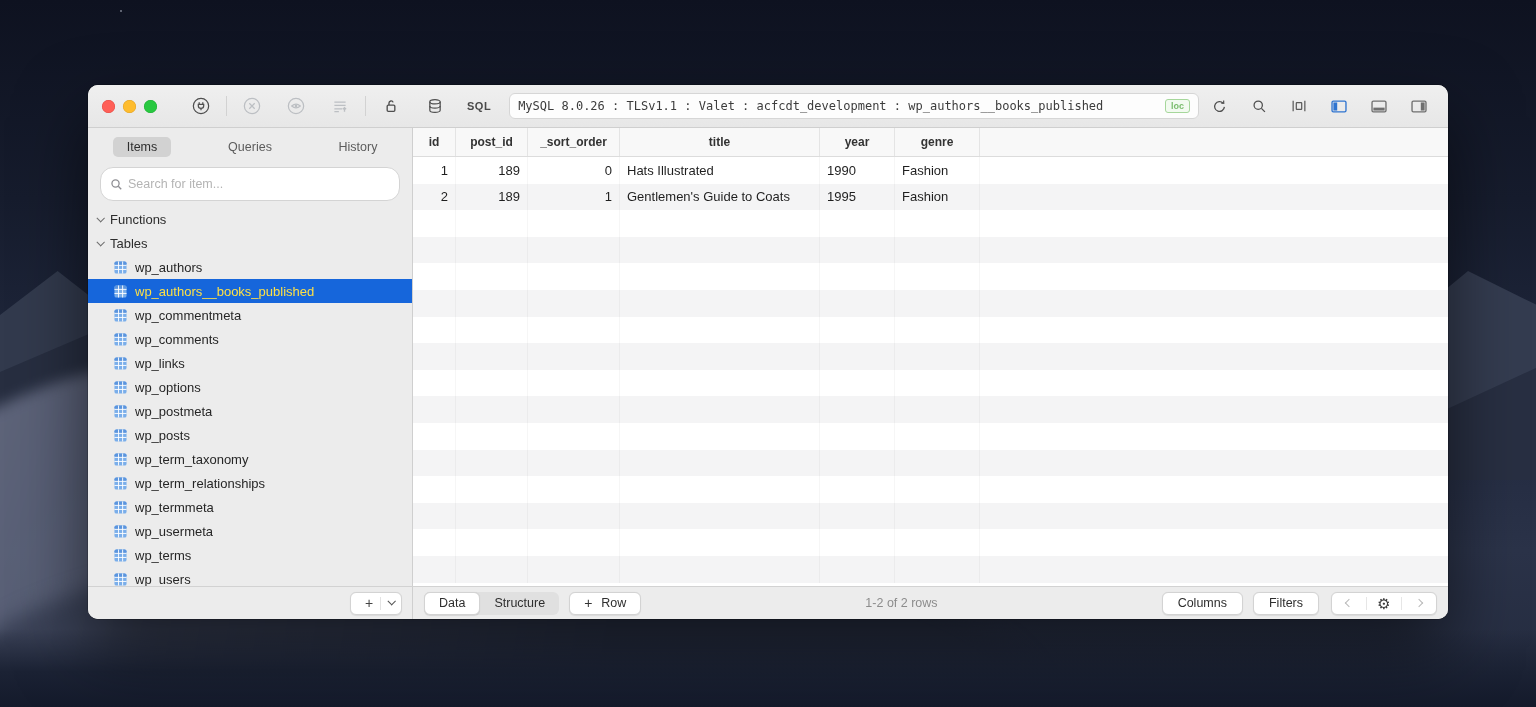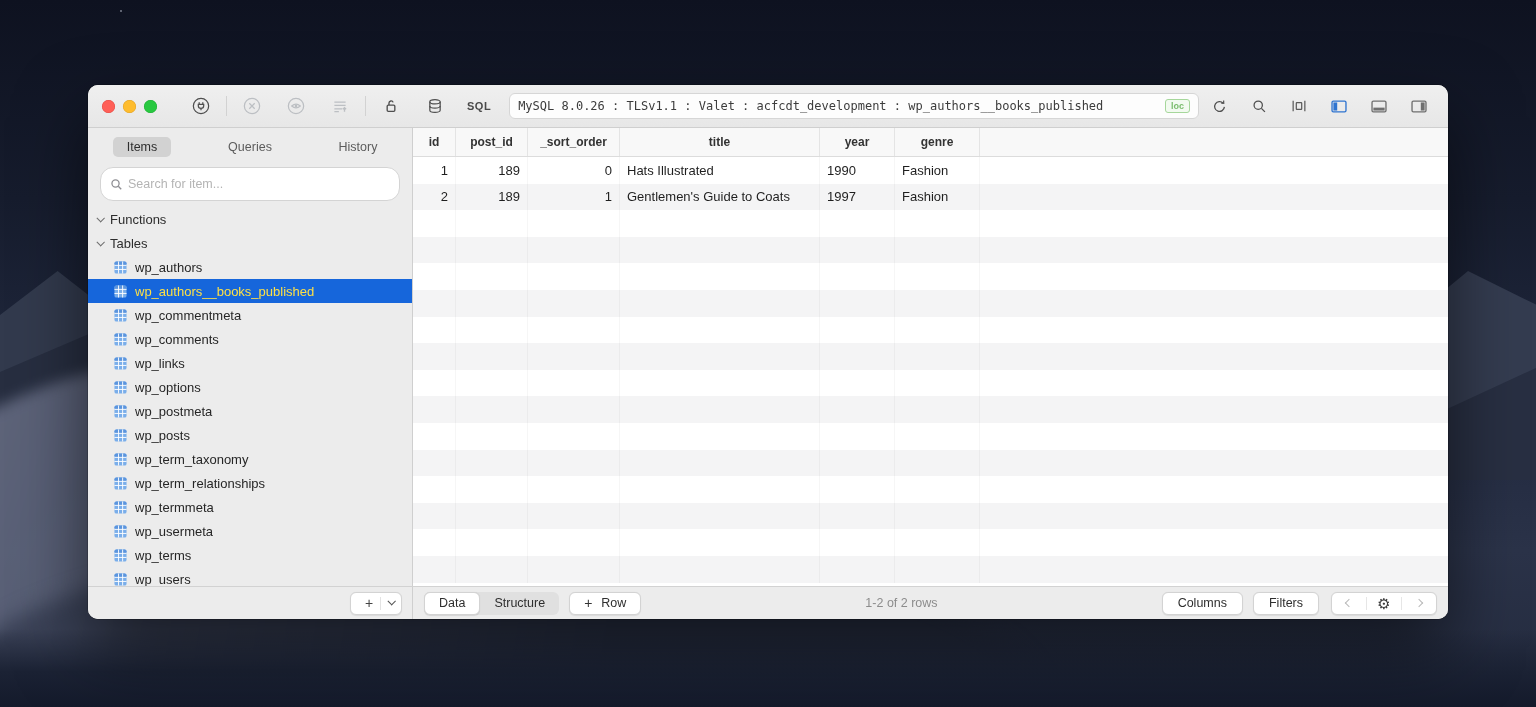--- a/index.html
+++ b/index.html
@@ -393,21 +393,21 @@
             <div class="cell left" style="width: 200px;">Hats Illustrated</div>
             <div class="cell left" style="width: 75px;">1990</div>
             <div class="cell left" style="width: 85px;">Fashion</div>
             <div class="cell filler"></div>
           </div>
           <div class="trow even">
             <div class="cell right" style="width: 43px;">2</div>
             <div class="cell right" style="width: 72px;">189</div>
             <div class="cell right" style="width: 92px;">1</div>
             <div class="cell left" style="width: 200px;">Gentlemen's Guide to Coats</div>
-            <div class="cell left" style="width: 75px;">1997</div>
+            <div class="cell left" style="width: 75px;">1995</div>
             <div class="cell left" style="width: 85px;">Fashion</div>
             <div class="cell filler"></div>
           </div>
           <div class="trow odd">
             <div class="cell right" style="width: 43px;"></div>
             <div class="cell right" style="width: 72px;"></div>
             <div class="cell right" style="width: 92px;"></div>
             <div class="cell left" style="width: 200px;"></div>
             <div class="cell left" style="width: 75px;"></div>
             <div class="cell left" style="width: 85px;"></div>

